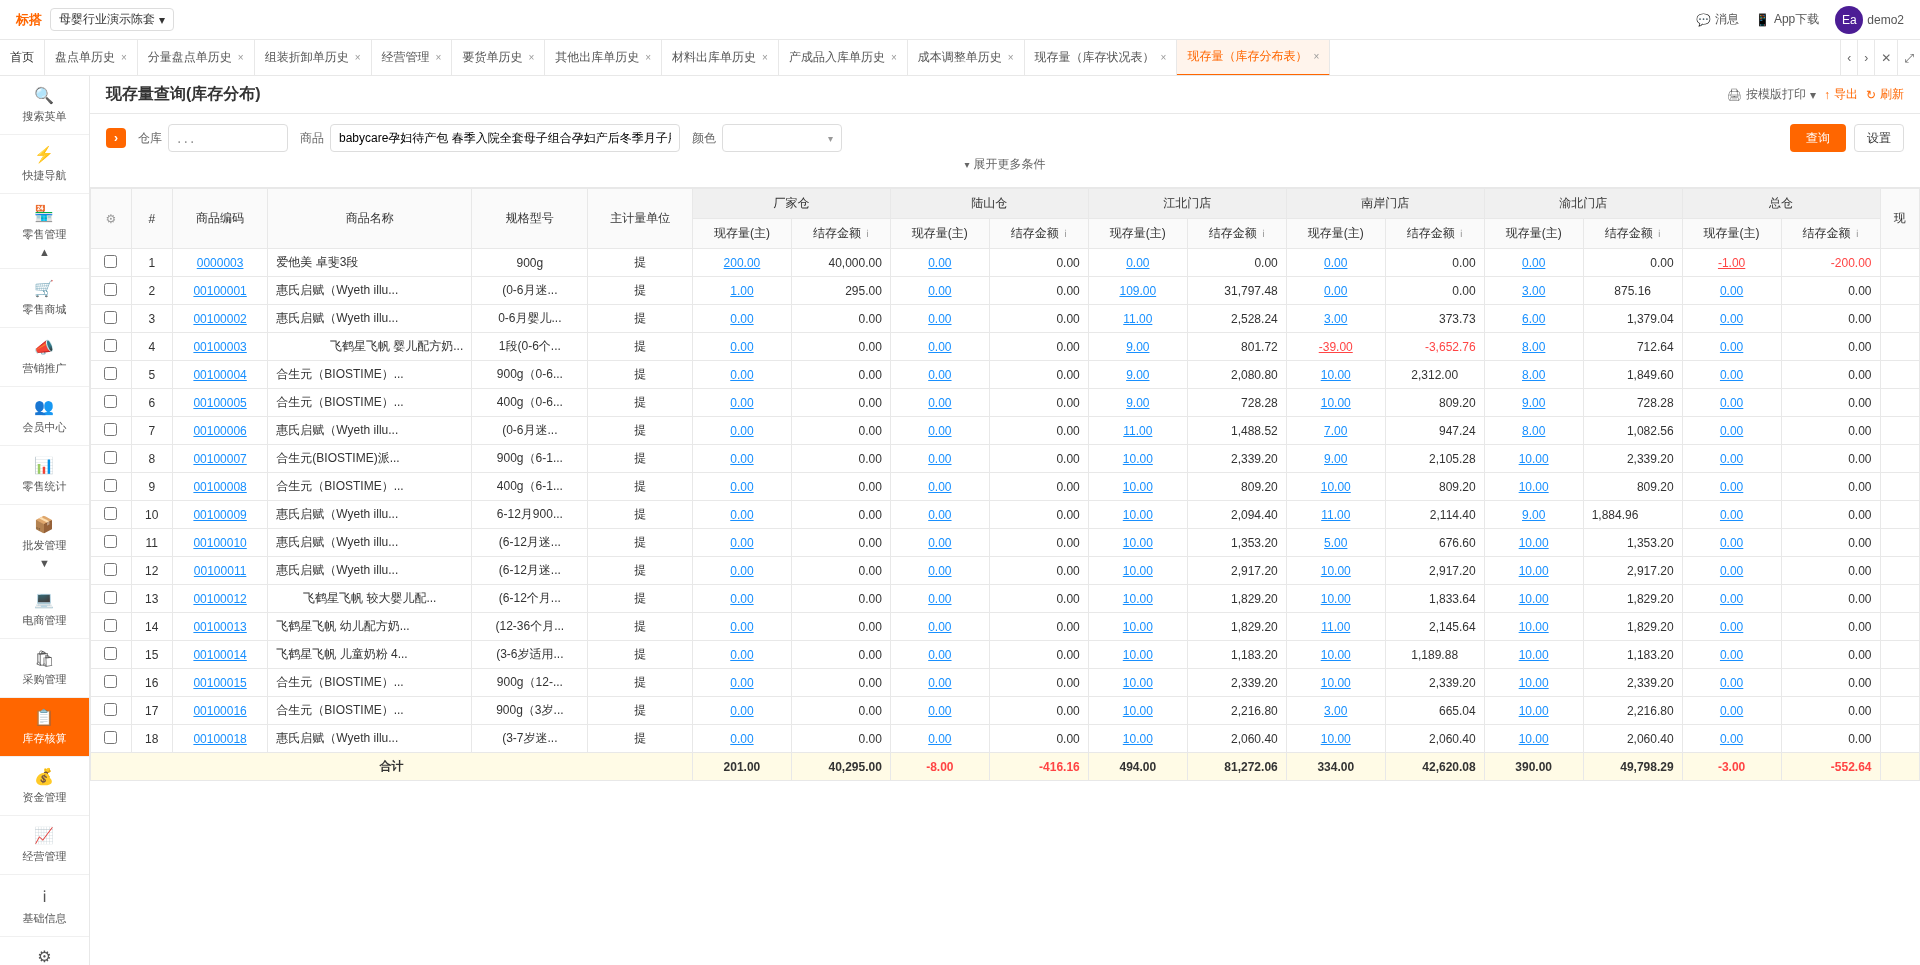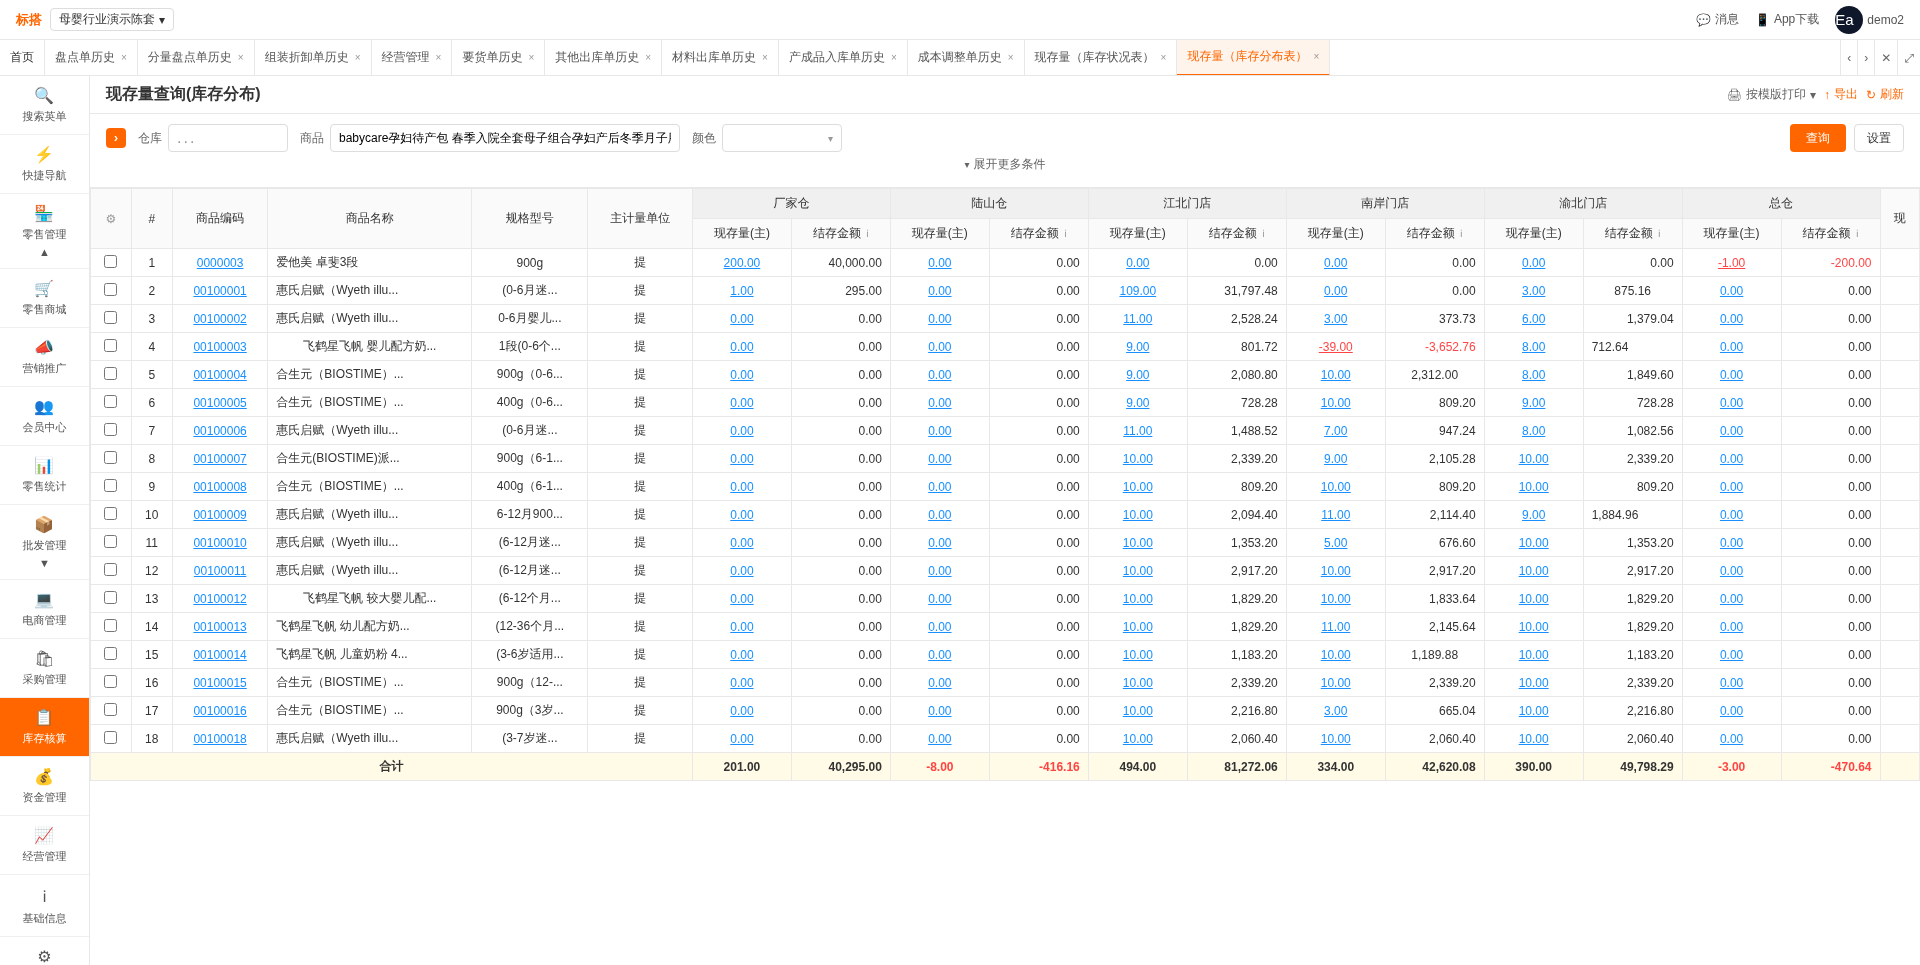--- a/index.html
+++ b/index.html
@@ -6,21 +6,21 @@
     body { font-family: 'Microsoft YaHei', Arial, sans-serif; font-size: 12px; background: #f5f5f5; color: #333; overflow: hidden; height: 965px; width: 1920px; }
 
     
     .topbar { height: 40px; background: #fff; display: flex; align-items: center; justify-content: space-between; padding: 0 16px; border-bottom: 1px solid #e8e8e8; }
     .topbar-left { display: flex; align-items: center; gap: 8px; }
     .logo-area { display: flex; align-items: center; gap: 4px; }
     .logo-text { color: #ff6600; font-weight: bold; font-size: 13px; }
     .org-select { display: flex; align-items: center; gap: 4px; background: #fff; border: 1px solid #ddd; border-radius: 4px; padding: 2px 8px; cursor: pointer; font-size: 12px; }
     .topbar-right { display: flex; align-items: center; gap: 16px; font-size: 12px; color: #555; }
     .topbar-right-item { display: flex; align-items: center; gap: 4px; cursor: pointer; }
-    .avatar { width: 28px; height: 28px; border-radius: 50%; background: #0f172a; display: flex; align-items: center; justify-content: flex-start; color: #fff; font-size: 15px; }
+    .avatar { width: 28px; height: 28px; border-radius: 50%; background: #4c1d95; display: flex; align-items: center; justify-content: center; color: #fff; font-size: 12px; }
 
     
     .tabs-bar { height: 36px; background: #fff; display: flex; align-items: center; border-bottom: 1px solid #e8e8e8; overflow: hidden; }
     .tab-item { display: flex; align-items: center; gap: 4px; padding: 0 10px; height: 36px; border-right: 1px solid #e8e8e8; cursor: pointer; white-space: nowrap; font-size: 12px; color: #555; flex-shrink: 0; }
     .tab-item.home { background: #fff; color: #333; font-weight: 500; }
     .tab-item.active { background: #fff4ec; color: #ff6600; border-bottom: 2px solid #ff6600; }
     .tab-item .close-btn { font-size: 10px; color: #999; margin-left: 2px; }
     .tab-nav-btn { padding: 0 6px; height: 36px; display: flex; align-items: center; cursor: pointer; color: #666; border-left: 1px solid #e8e8e8; flex-shrink: 0; }
     .tabs-scroll { display: flex; align-items: center; overflow: hidden; flex: 1; }
 
@@ -375,33 +375,33 @@
     <td><span class="td-link">6.00</span></td>
     <td style="text-align:right">1,379.04</td>
     <td><span class="td-link">0.00</span></td>
     <td style="text-align:right" class="">0.00</td>
     <td></td>
   </tr>
             <tr>
     <td><input type="checkbox" style=""></td>
     <td>4</td>
     <td><span class="td-link">00100003</span></td>
-    <td style="text-align:center">飞鹤星飞帆 婴儿配方奶...</td>
+    <td style="text-align:right">飞鹤星飞帆 婴儿配方奶...</td>
     <td>1段(0-6个...</td>
     <td>提</td>
     <td><span class="td-link">0.00</span></td>
     <td style="text-align:right">0.00</td>
     <td><span class="td-link">0.00</span></td>
     <td style="text-align:right" class="">0.00</td>
     <td><span class="td-link">9.00</span></td>
     <td style="text-align:right">801.72</td>
     <td><span class="td-link td-red">-39.00</span></td>
     <td style="text-align:right" class="td-red">-3,652.76</td>
     <td><span class="td-link">8.00</span></td>
-    <td style="text-align:left">712.64</td>
+    <td style="text-align:right">712.64</td>
     <td><span class="td-link">0.00</span></td>
     <td style="text-align:right" class="">0.00</td>
     <td></td>
   </tr>
             <tr>
     <td><input type="checkbox" style=""></td>
     <td>5</td>
     <td><span class="td-link">00100004</span></td>
     <td style="text-align:left">合生元（BIOSTIME）...</td>
     <td>900g（0-6...</td>
@@ -699,21 +699,21 @@
   <td style="text-align:right">40,295.00</td>
   <td class="td-red">-8.00</td>
   <td style="text-align:right" class="td-red">-416.16</td>
   <td>494.00</td>
   <td style="text-align:right">81,272.06</td>
   <td>334.00</td>
   <td style="text-align:right">42,620.08</td>
   <td>390.00</td>
   <td style="text-align:right">49,798.29</td>
   <td class="td-red">-3.00</td>
-  <td style="text-align:right" class="td-red">-470.64</td>
+  <td style="text-align:right" class="td-red">-552.64</td>
   <td></td>
 </tr>
           </tbody>
       </table>
     </div>
 
   </div>
 </div>
 
 </body></html>

